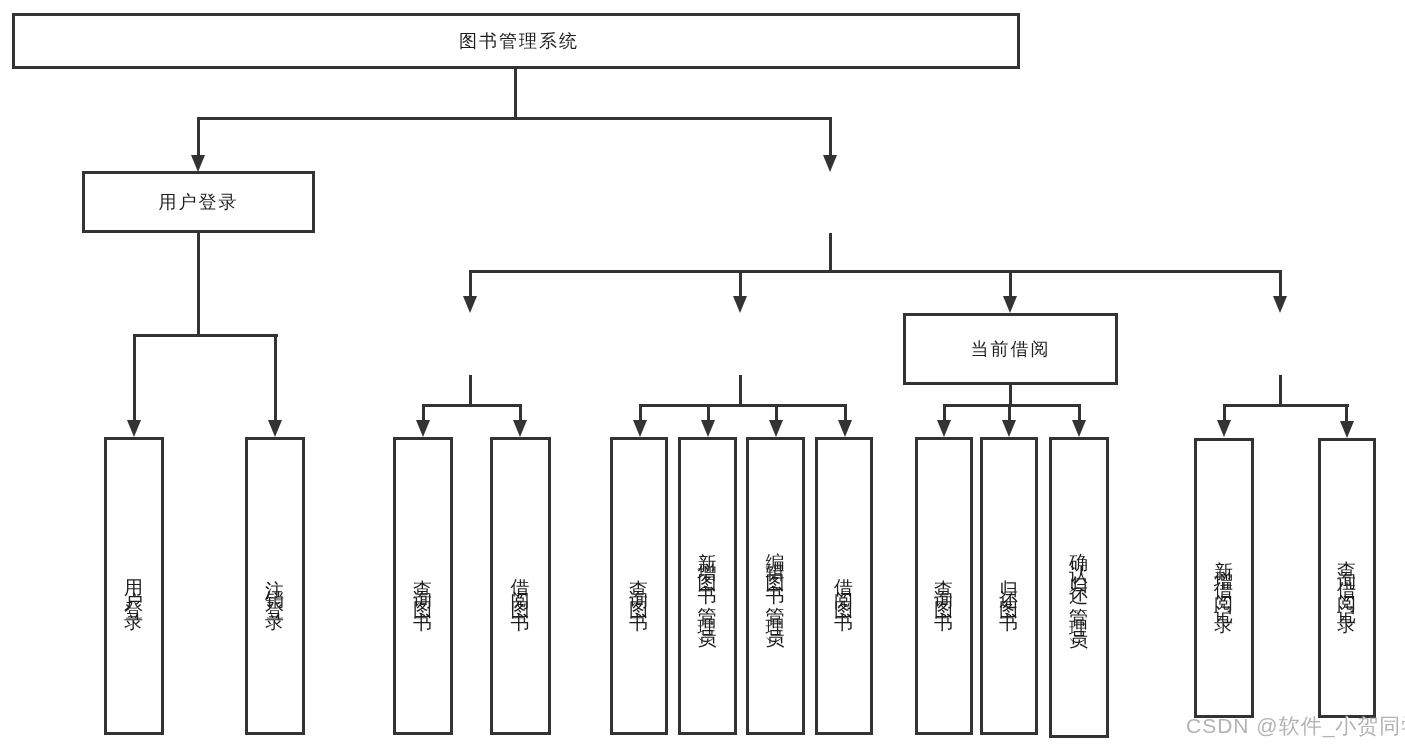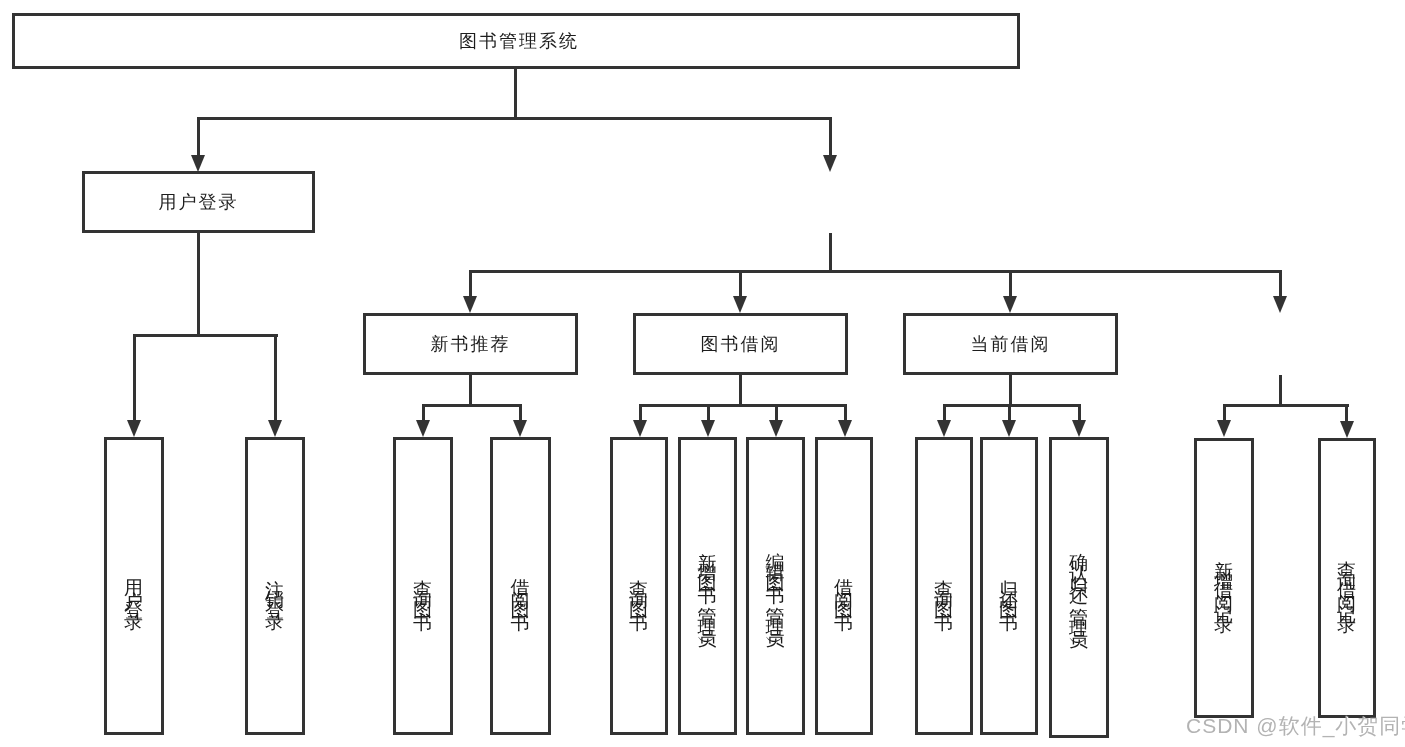--- a/index.html
+++ b/index.html
@@ -117,25 +117,23 @@
   <div class="line" style="left:1223px; top:404px; width:3px;   height:18px;"></div>
   <div class="line" style="left:1345px; top:404px; width:3px;   height:18px;"></div>
   <div class="arrow" style="left:1217px; top:420px;"></div>
   <div class="arrow" style="left:1340px; top:421px;"></div>
 
   <div class="node" style="left:12px; top:13px; width:1008px; height:56px;padding-left:6px;">图书管理系统</div>
 
   <div class="node" style="left:82px; top:171px; width:233px; height:62px;">用户登录</div>
 
 
-  <div class="node" style="left:363px; top:313px; width:215px; height:62px;">新书推荐</div>
 
-  <div class="node" style="left:633px; top:313px; width:215px; height:62px;">图书借阅</div>
 
-  <div class="node" style="left:903px; top:313px; width:215px; height:62px;">当前借阅</div>
+  <div class="node" style="left:903px; top:313px; width:215px; height:72px;">当前借阅</div>
 
 
   <div class="node vnode" style="left:104px; top:437px; width:60px; height:298px;">用户登录</div>
 
   <div class="node vnode" style="left:245px; top:437px; width:60px; height:298px;">注销登录</div>
 
   <div class="node vnode" style="left:393px; top:437px; width:60px; height:298px;">查询图书</div>
 
   <div class="node vnode" style="left:490px; top:437px; width:61px; height:298px;">借阅图书</div>
 

